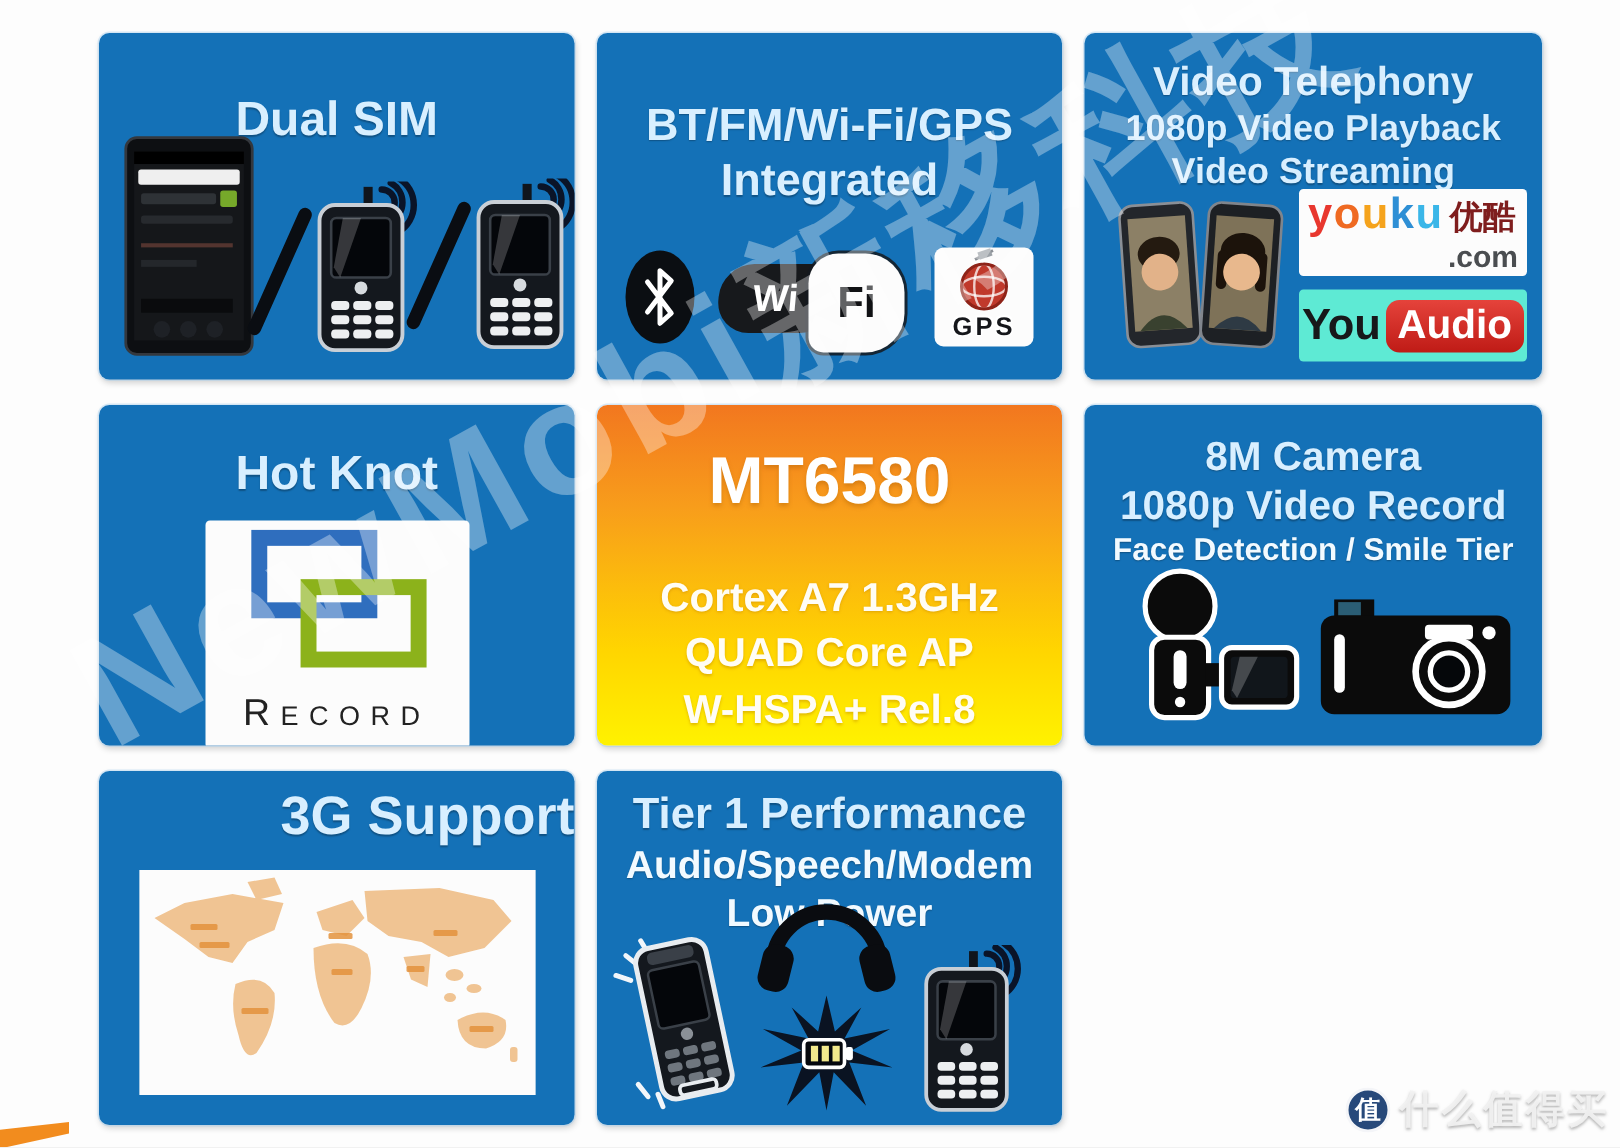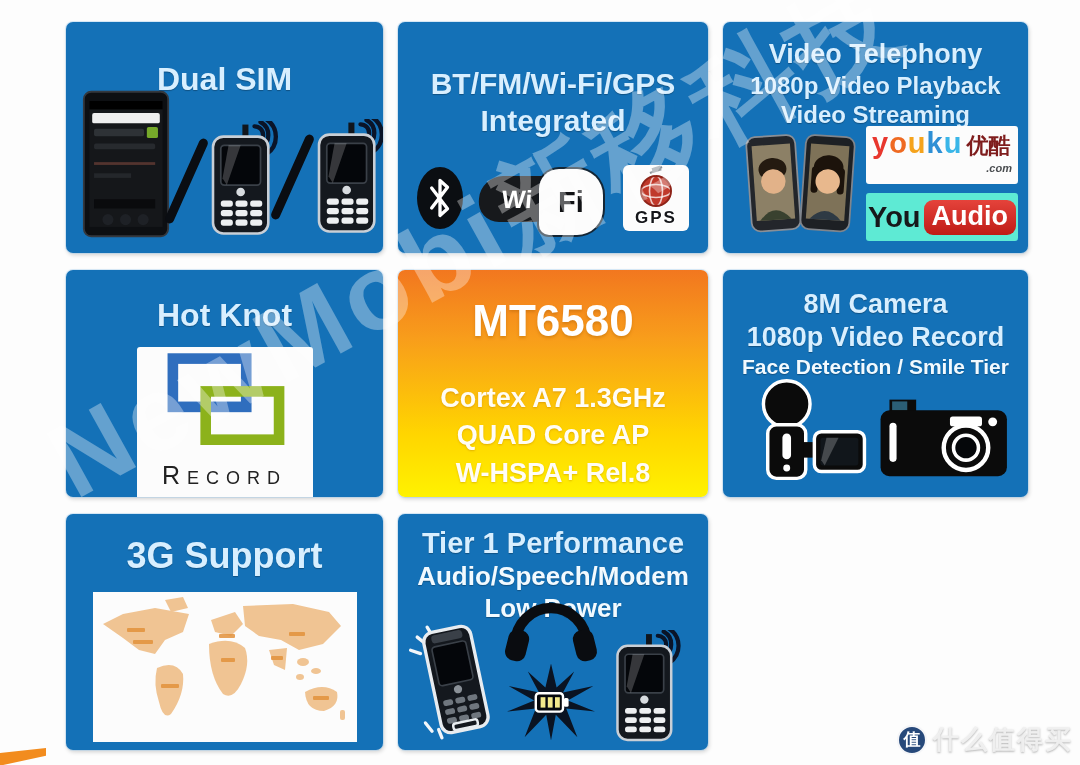--- a/index.html
+++ b/index.html
@@ -37,39 +37,39 @@
   .vt-l1 { margin-top:16px; font-size:27px; }
   .vt-l2 { font-size:24px; }
   .vt-l3 { font-size:24px; }
   .vt-row { position:absolute; left:12px; right:10px; bottom:12px; display:flex; justify-content:space-between; align-items:flex-end; }
   .logo-col { display:flex; flex-direction:column; gap:9px; }
   .youku-card { width:152px; height:58px; background:#FCFCFC; border-radius:3px; padding:3px 6px 2px 6px; box-sizing:border-box; text-align:left; }
   .yk-row { display:flex; align-items:baseline; gap:1px; }
   .yk-letter { font-size:29px; font-weight:900; line-height:1; }
   .yk-0{color:#E8372E;} .yk-1{color:#EF6A22;} .yk-2{color:#F5A31C;} .yk-3{color:#2E8FD5;} .yk-4{color:#3AB6E8;}
   .yk-cjk { font-size:22px; font-weight:bold; color:#7f1d1d; margin-left:4px; }
-  .yk-com { display:block; text-align:right; font-size:11px; font-weight:bold; color:#4A4D50; margin-top:1px;font-style:italic; }
+  .yk-com { display:block; text-align:right; font-size:20px; font-weight:bold; color:#4A4D50; margin-top:1px; }
   .yt-card { width:152px; height:48px; background:#5eead4; border-radius:3px; display:flex; align-items:center; justify-content:center; gap:3px; }
   .yt-you { font-size:29px; font-weight:900; color:#17181A; }
   .yt-tube { font-size:27px; font-weight:900; color:#fff; background:linear-gradient(#E5433B,#BF1B16); border-radius:9px; padding:1px 8px 3px 8px; }
   
   .hk-title { margin-top:26px; font-size:32px; }
   .hk-card { width:176px; height:152px; background:#FCFCFC; border-radius:3px; margin:12px auto 0 auto; display:flex; flex-direction:column; align-items:center; justify-content:flex-start; }
   .hk-text { font-variant:small-caps; letter-spacing:7px; font-size:25px; color:#222; margin-top:2px; }
   
   .mt-panel { background:linear-gradient(180deg,#F2771F 0%,#F89D1B 30%,#FFD500 72%,#FFF200 100%); }
   .mt-title { margin-top:26px; font-size:44px; font-weight:bold; color:#FFFFFF; text-shadow:0 2px 3px rgba(160,90,0,.35); }
   .mt-specs { margin-top:34px; font-size:27px; font-weight:bold; color:#FFFDF5; line-height:1.38; text-shadow:0 1px 2px rgba(170,100,0,.35); }
   
   .cam-l1 { margin-top:18px; font-size:27px; }
   .cam-l2 { font-size:27px; }
   .cam-l3 { font-size:21px; }
   .cam-row { position:absolute; left:24px; right:18px; bottom:14px; display:flex; justify-content:space-between; align-items:flex-end; }
   
-  .g3-title { margin-top:20px; font-size:36px; }
+  .g3-title { margin-top:8px; font-size:36px;text-align:right; }
   .map-card { width:264px; height:150px; background:#FCFCFC; margin:14px auto 0 auto; }
   
   .t1-l1 { margin-top:12px; font-size:29px; }
   .t1-l2 { font-size:26px; }
   .t1-l3 { font-size:26px; }
   .t1-row { position:absolute; left:6px; right:4px; bottom:6px; display:flex; justify-content:space-between; align-items:flex-end; }
   .t1-center { display:flex; flex-direction:column; align-items:center; margin-bottom:2px; }
   
   .soc-panel { display:flex; align-items:center; justify-content:center; }
   .soc-text { font-size:92px; font-weight:bold; color:#EDEDED; letter-spacing:2px; text-shadow:0 2px 4px rgba(0,0,0,.3); }

